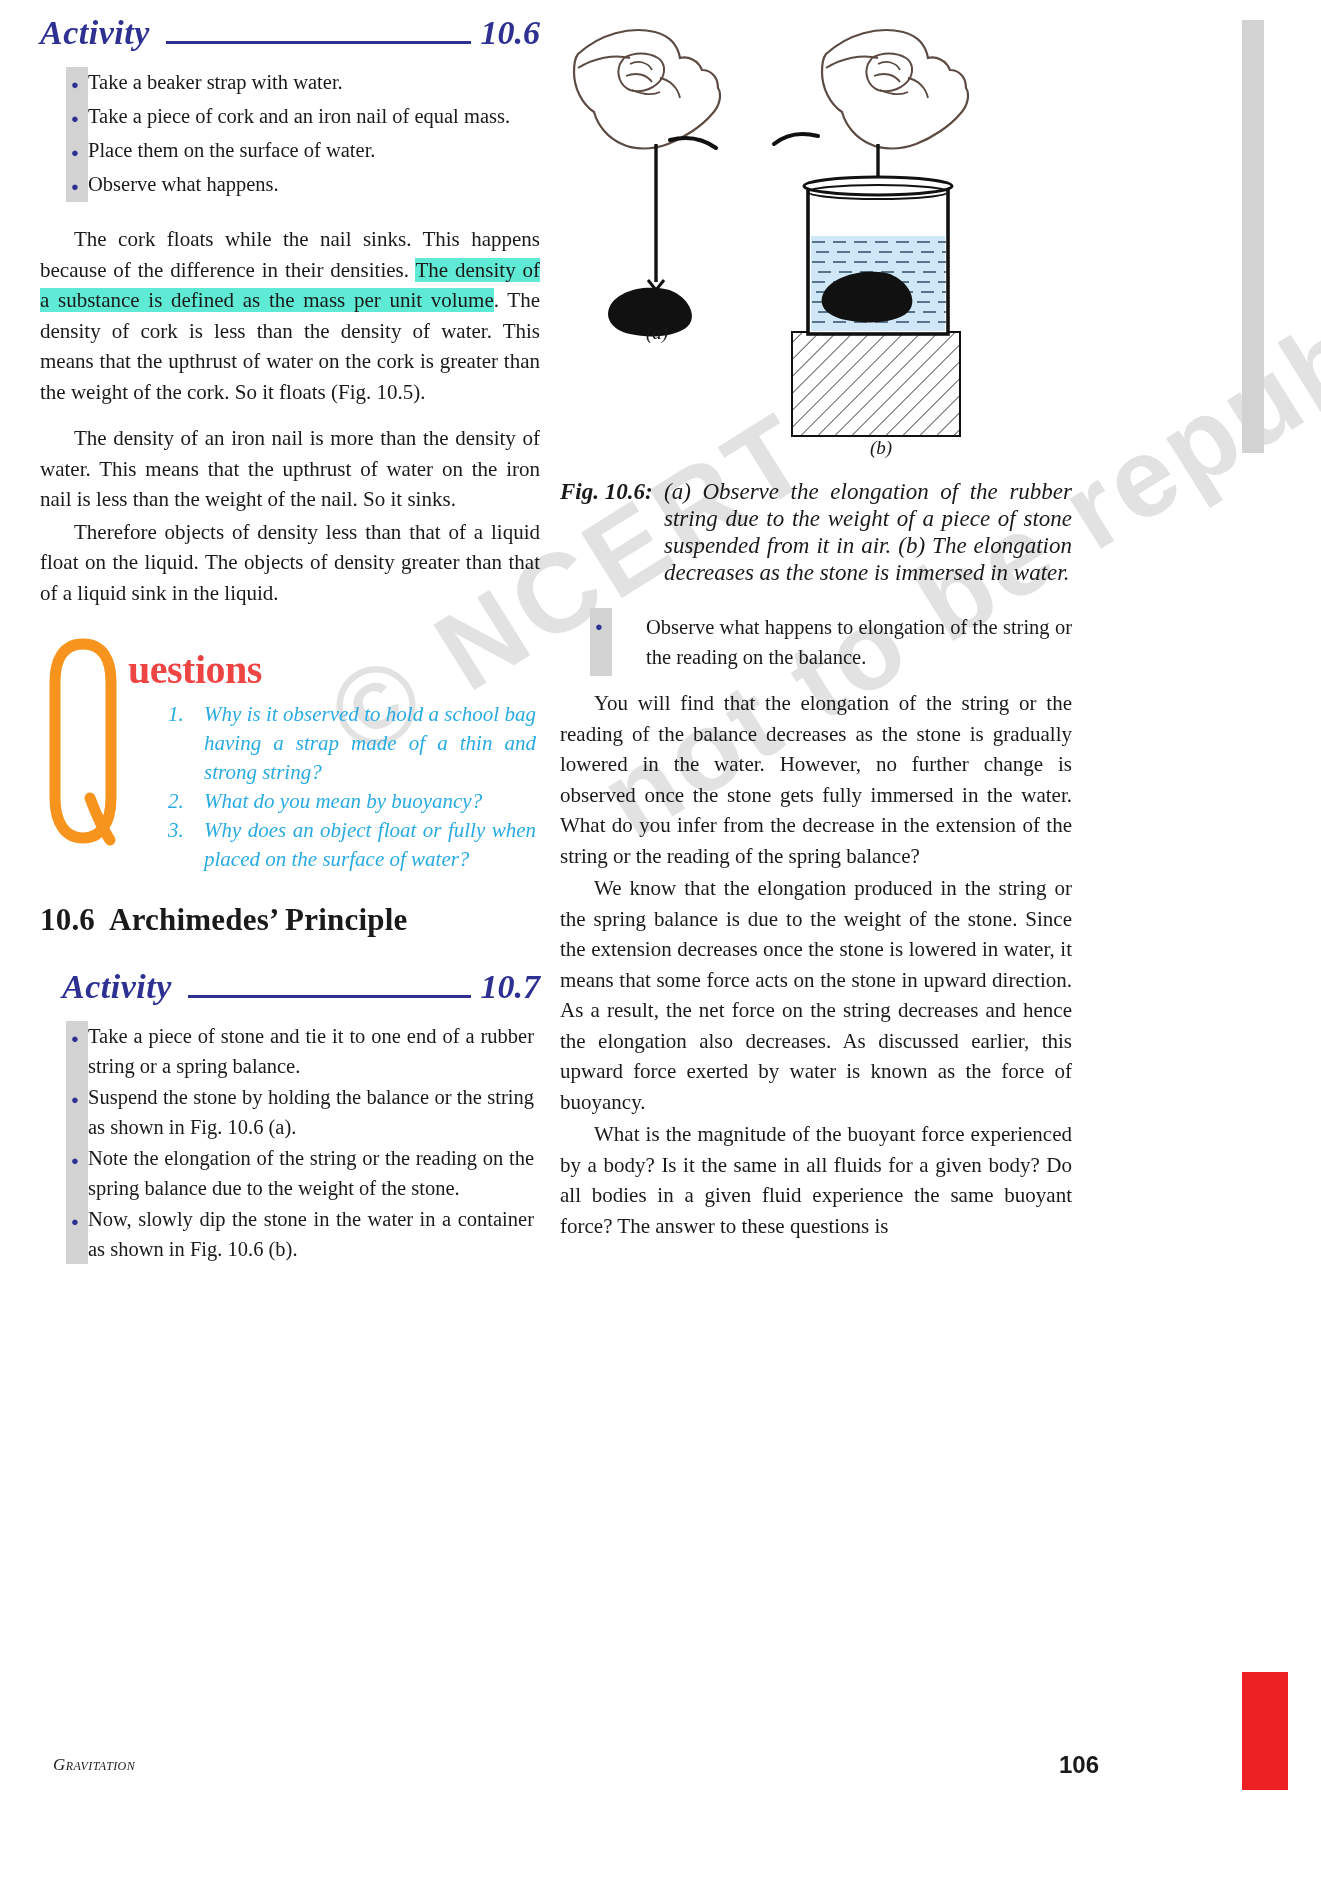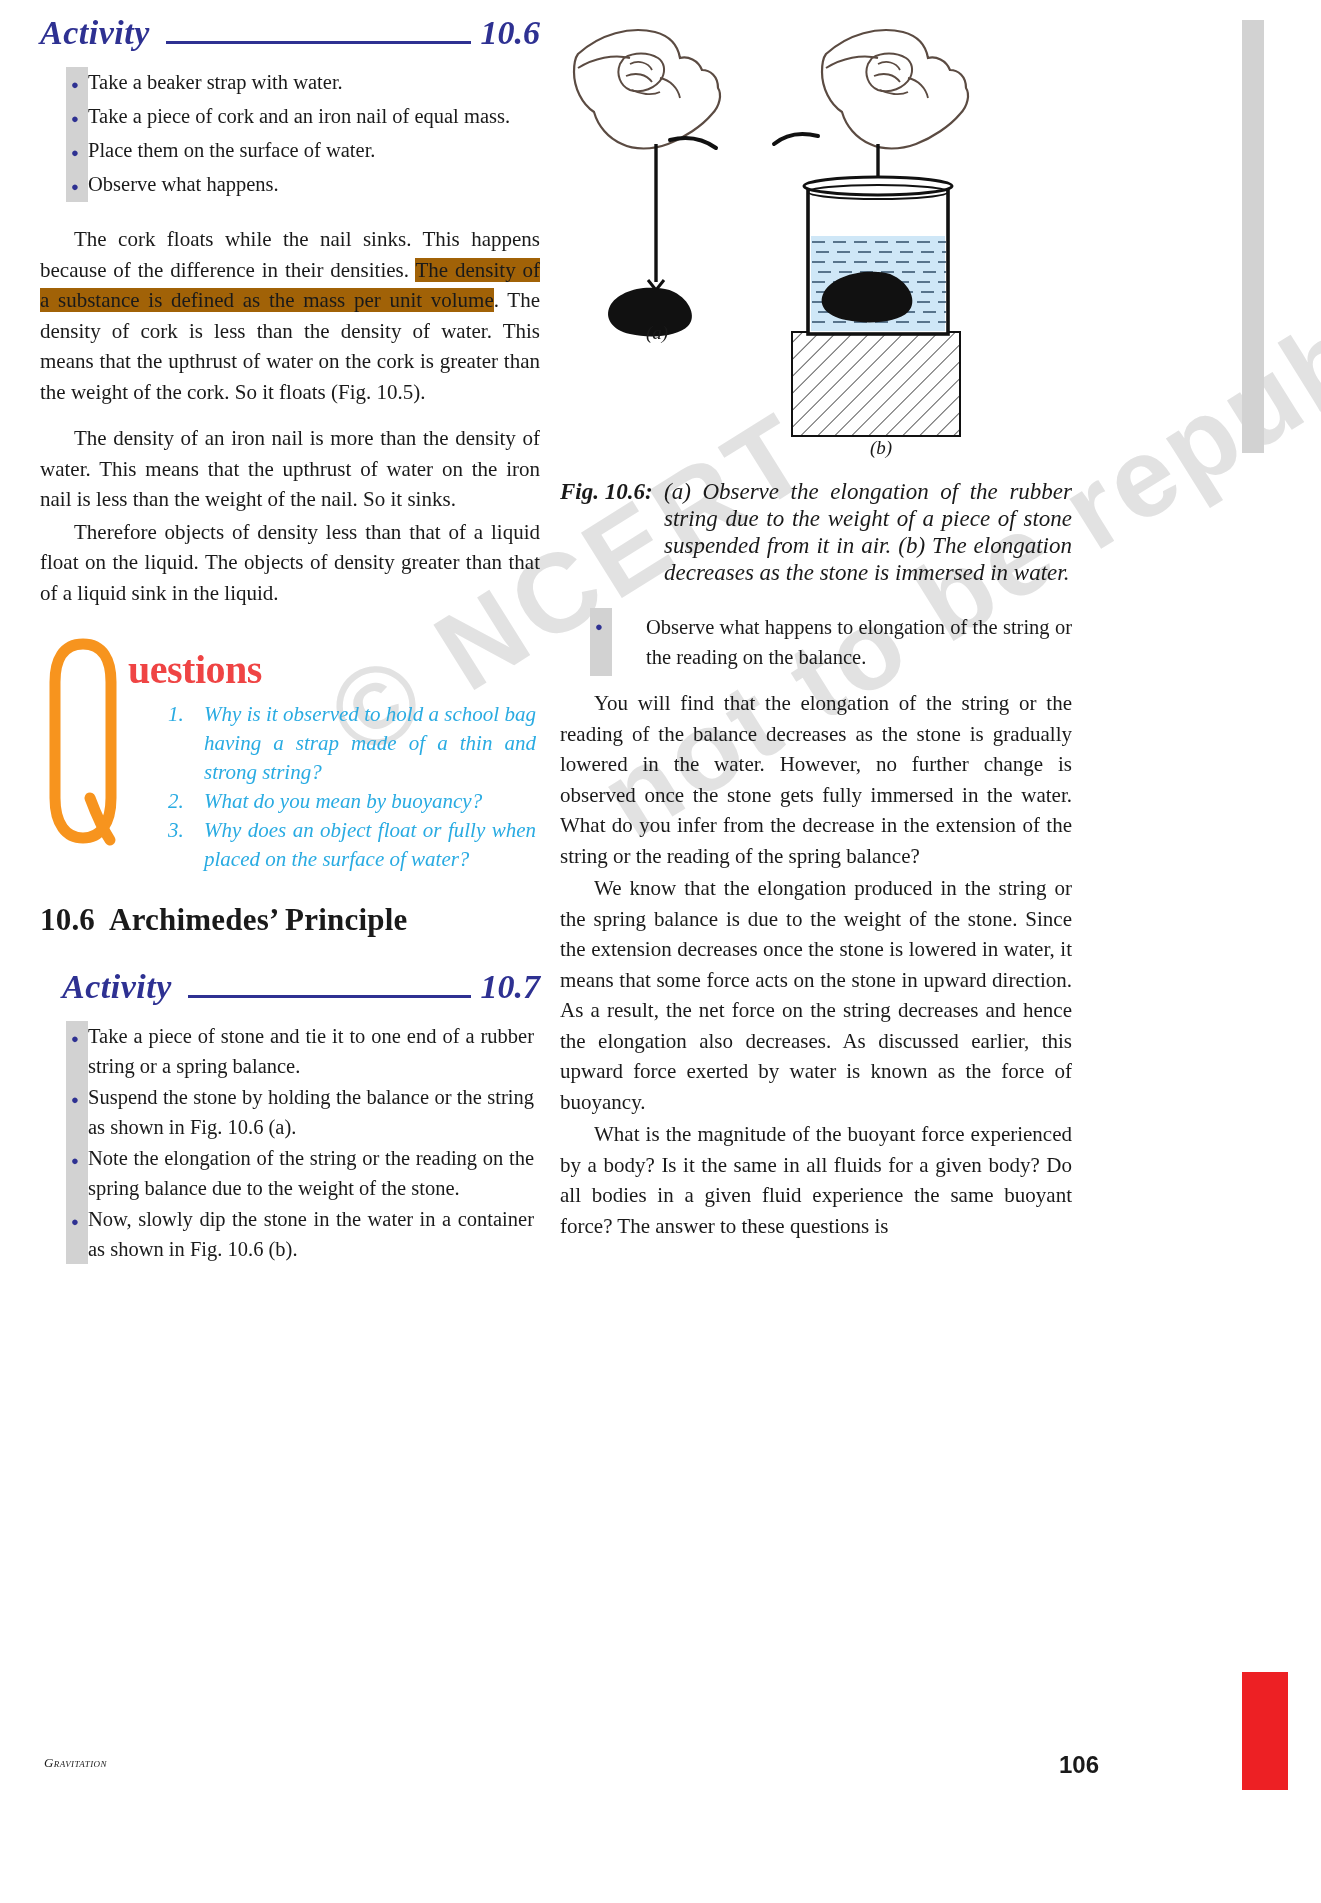--- a/index.html
+++ b/index.html
@@ -94,21 +94,21 @@
 
   
   p.body {
     font-size: 21px;
     line-height: 30.5px;
     text-align: justify;
     margin: 0 0 2px 0;
     text-indent: 34px;
     hyphens: none;
   }
-  .hl { background: #a16207; }
+  .hl { background: #5eead4; }
 
   
   .questions-wrap {
     position: relative;
     margin-top: 38px;
     min-height: 230px;
   }
   .q-glyph {
     position: absolute;
     left: 6px; top: -8px;
@@ -209,24 +209,24 @@
     text-align: justify; text-align-last: left;
   }
 
   
   .footer {
     position: absolute;
     left: 40px; right: 0; bottom: 112px;
     height: 40px;
   }
   .footer-chapter {
-    position: absolute; left: 4px; top: 4px;
+    position: absolute; left: 13px; top: 4px;
     font-family: "Liberation Serif", serif;
     font-style: italic;
-    font-size: 13px;
+    font-size: 17px;
     font-variant: small-caps;
     letter-spacing: .4px;
   }
   .footer-page {
     position: absolute;
     right: 222px; top: 0;
     font-family: "Liberation Sans", sans-serif;
     font-weight: 700;
     font-size: 24px;
   }

